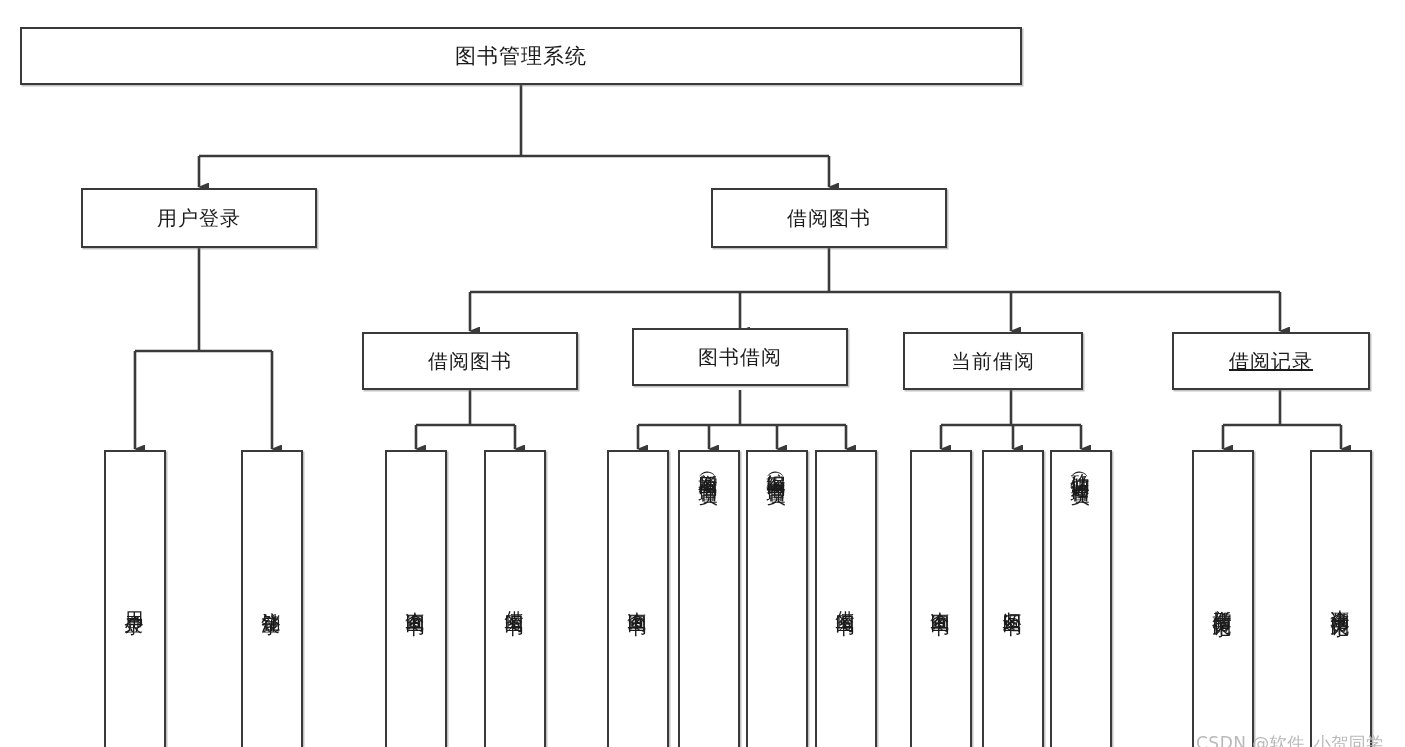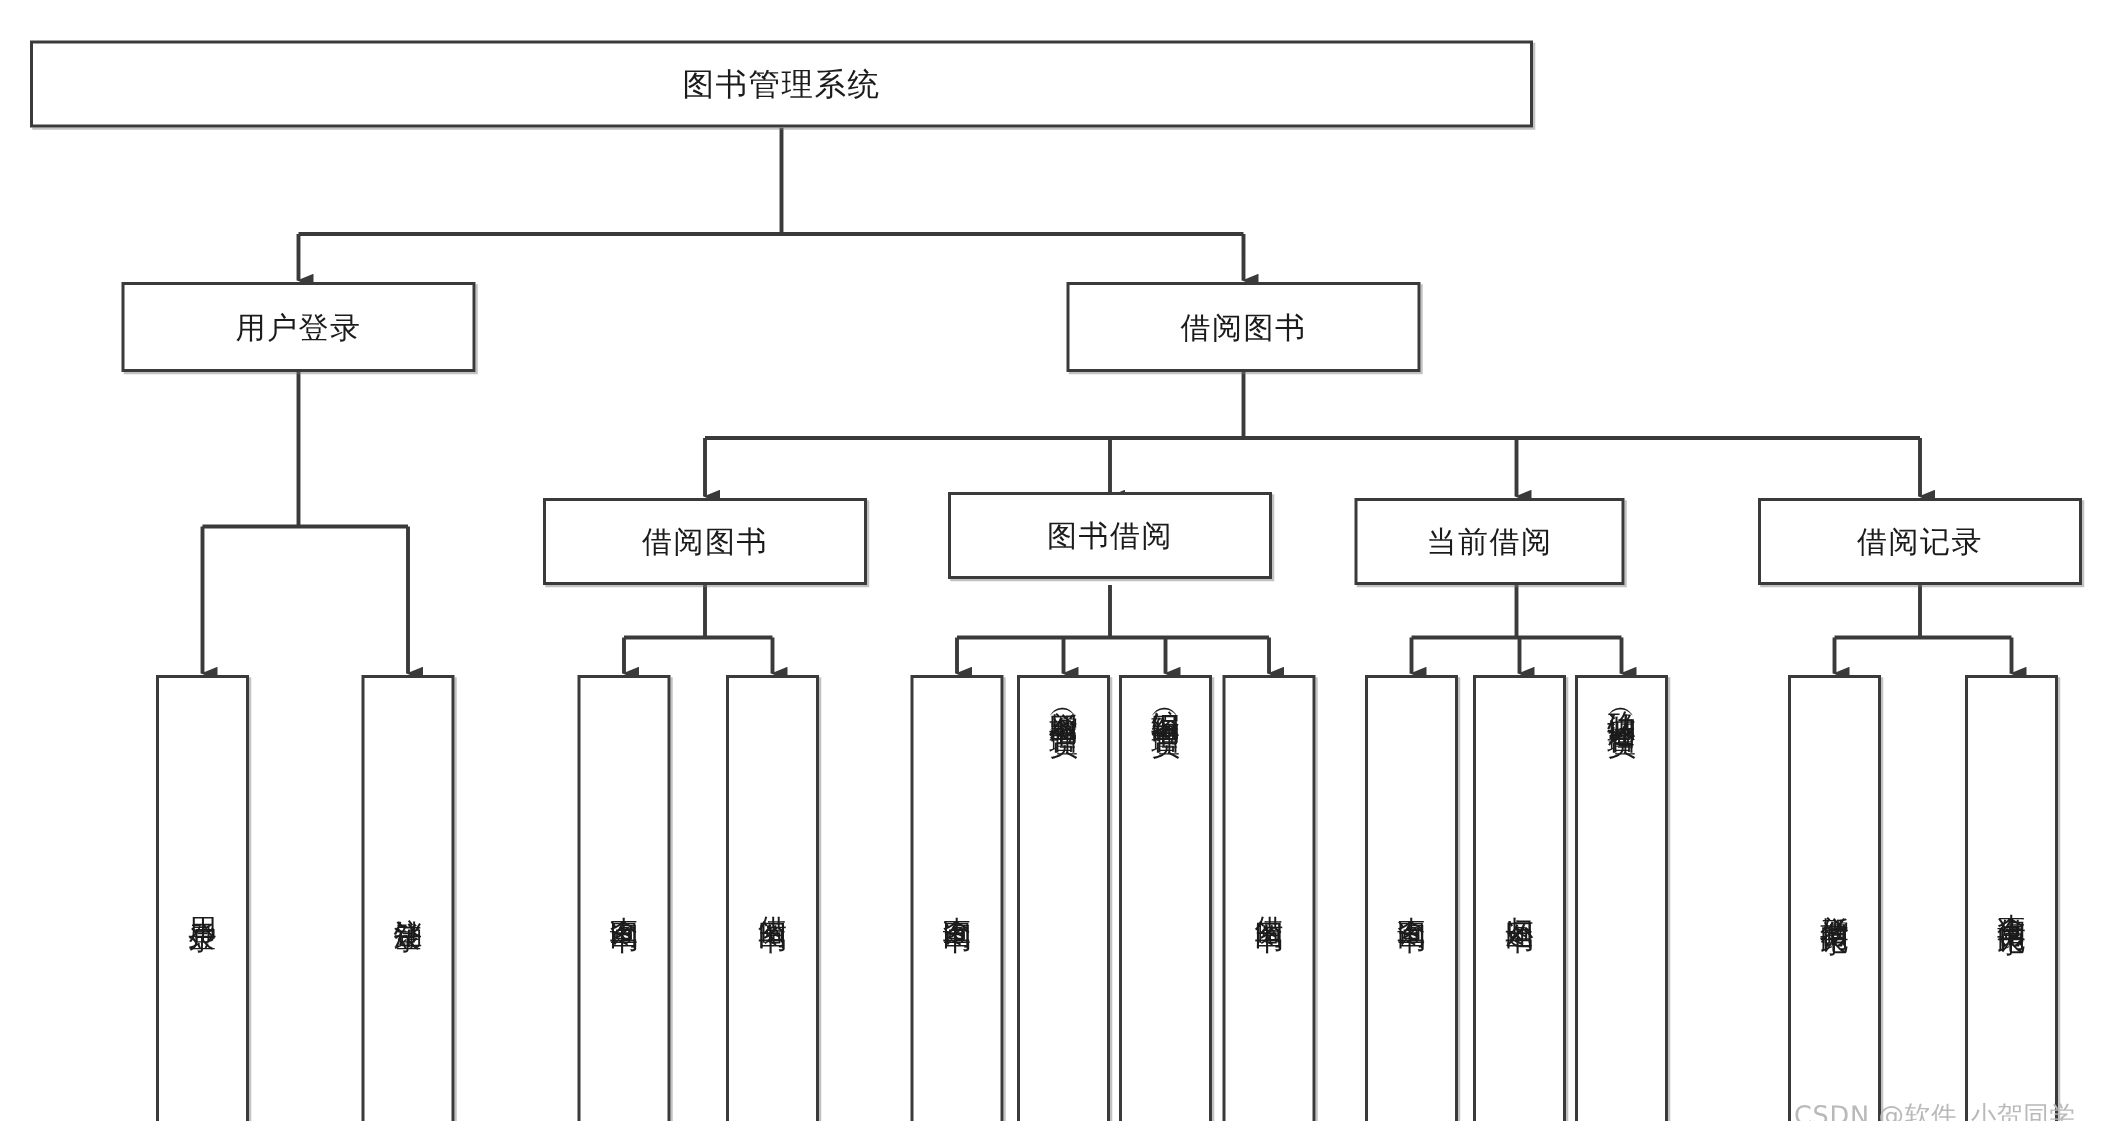--- a/index.html
+++ b/index.html
@@ -136,21 +136,21 @@
       </div>
       <div class="node level-2" style="left: 362px; top: 316px; width: 216px; height: 58px;">
         <span>借阅图书</span>
       </div>
       <div class="node level-2" style="left: 632px; top: 312px; width: 216px; height: 58px;">
         <span>图书借阅</span>
       </div>
       <div class="node level-2" style="left: 903px; top: 316px; width: 180px; height: 58px;">
         <span>当前借阅</span>
       </div>
-      <div class="node level-2" style="left: 1172px; top: 316px; width: 216px; height: 58px;">
+      <div class="node level-2" style="left: 1172px; top: 316px; width: 198px; height: 58px; text-decoration: underline;">
         <span>借阅记录</span>
       </div>
       <div class="node level-3 leaf" style="left: 104px; top: 434px; width: 62px; height: 300px;">
         <span class="vtext">用户登录</span>
       </div>
       <div class="node level-3 leaf" style="left: 241px; top: 434px; width: 62px; height: 300px;">
         <span class="vtext">注销登录</span>
       </div>
       <div class="node level-3 leaf" style="left: 385px; top: 434px; width: 62px; height: 300px;">
         <span class="vtext">查询图书</span>

